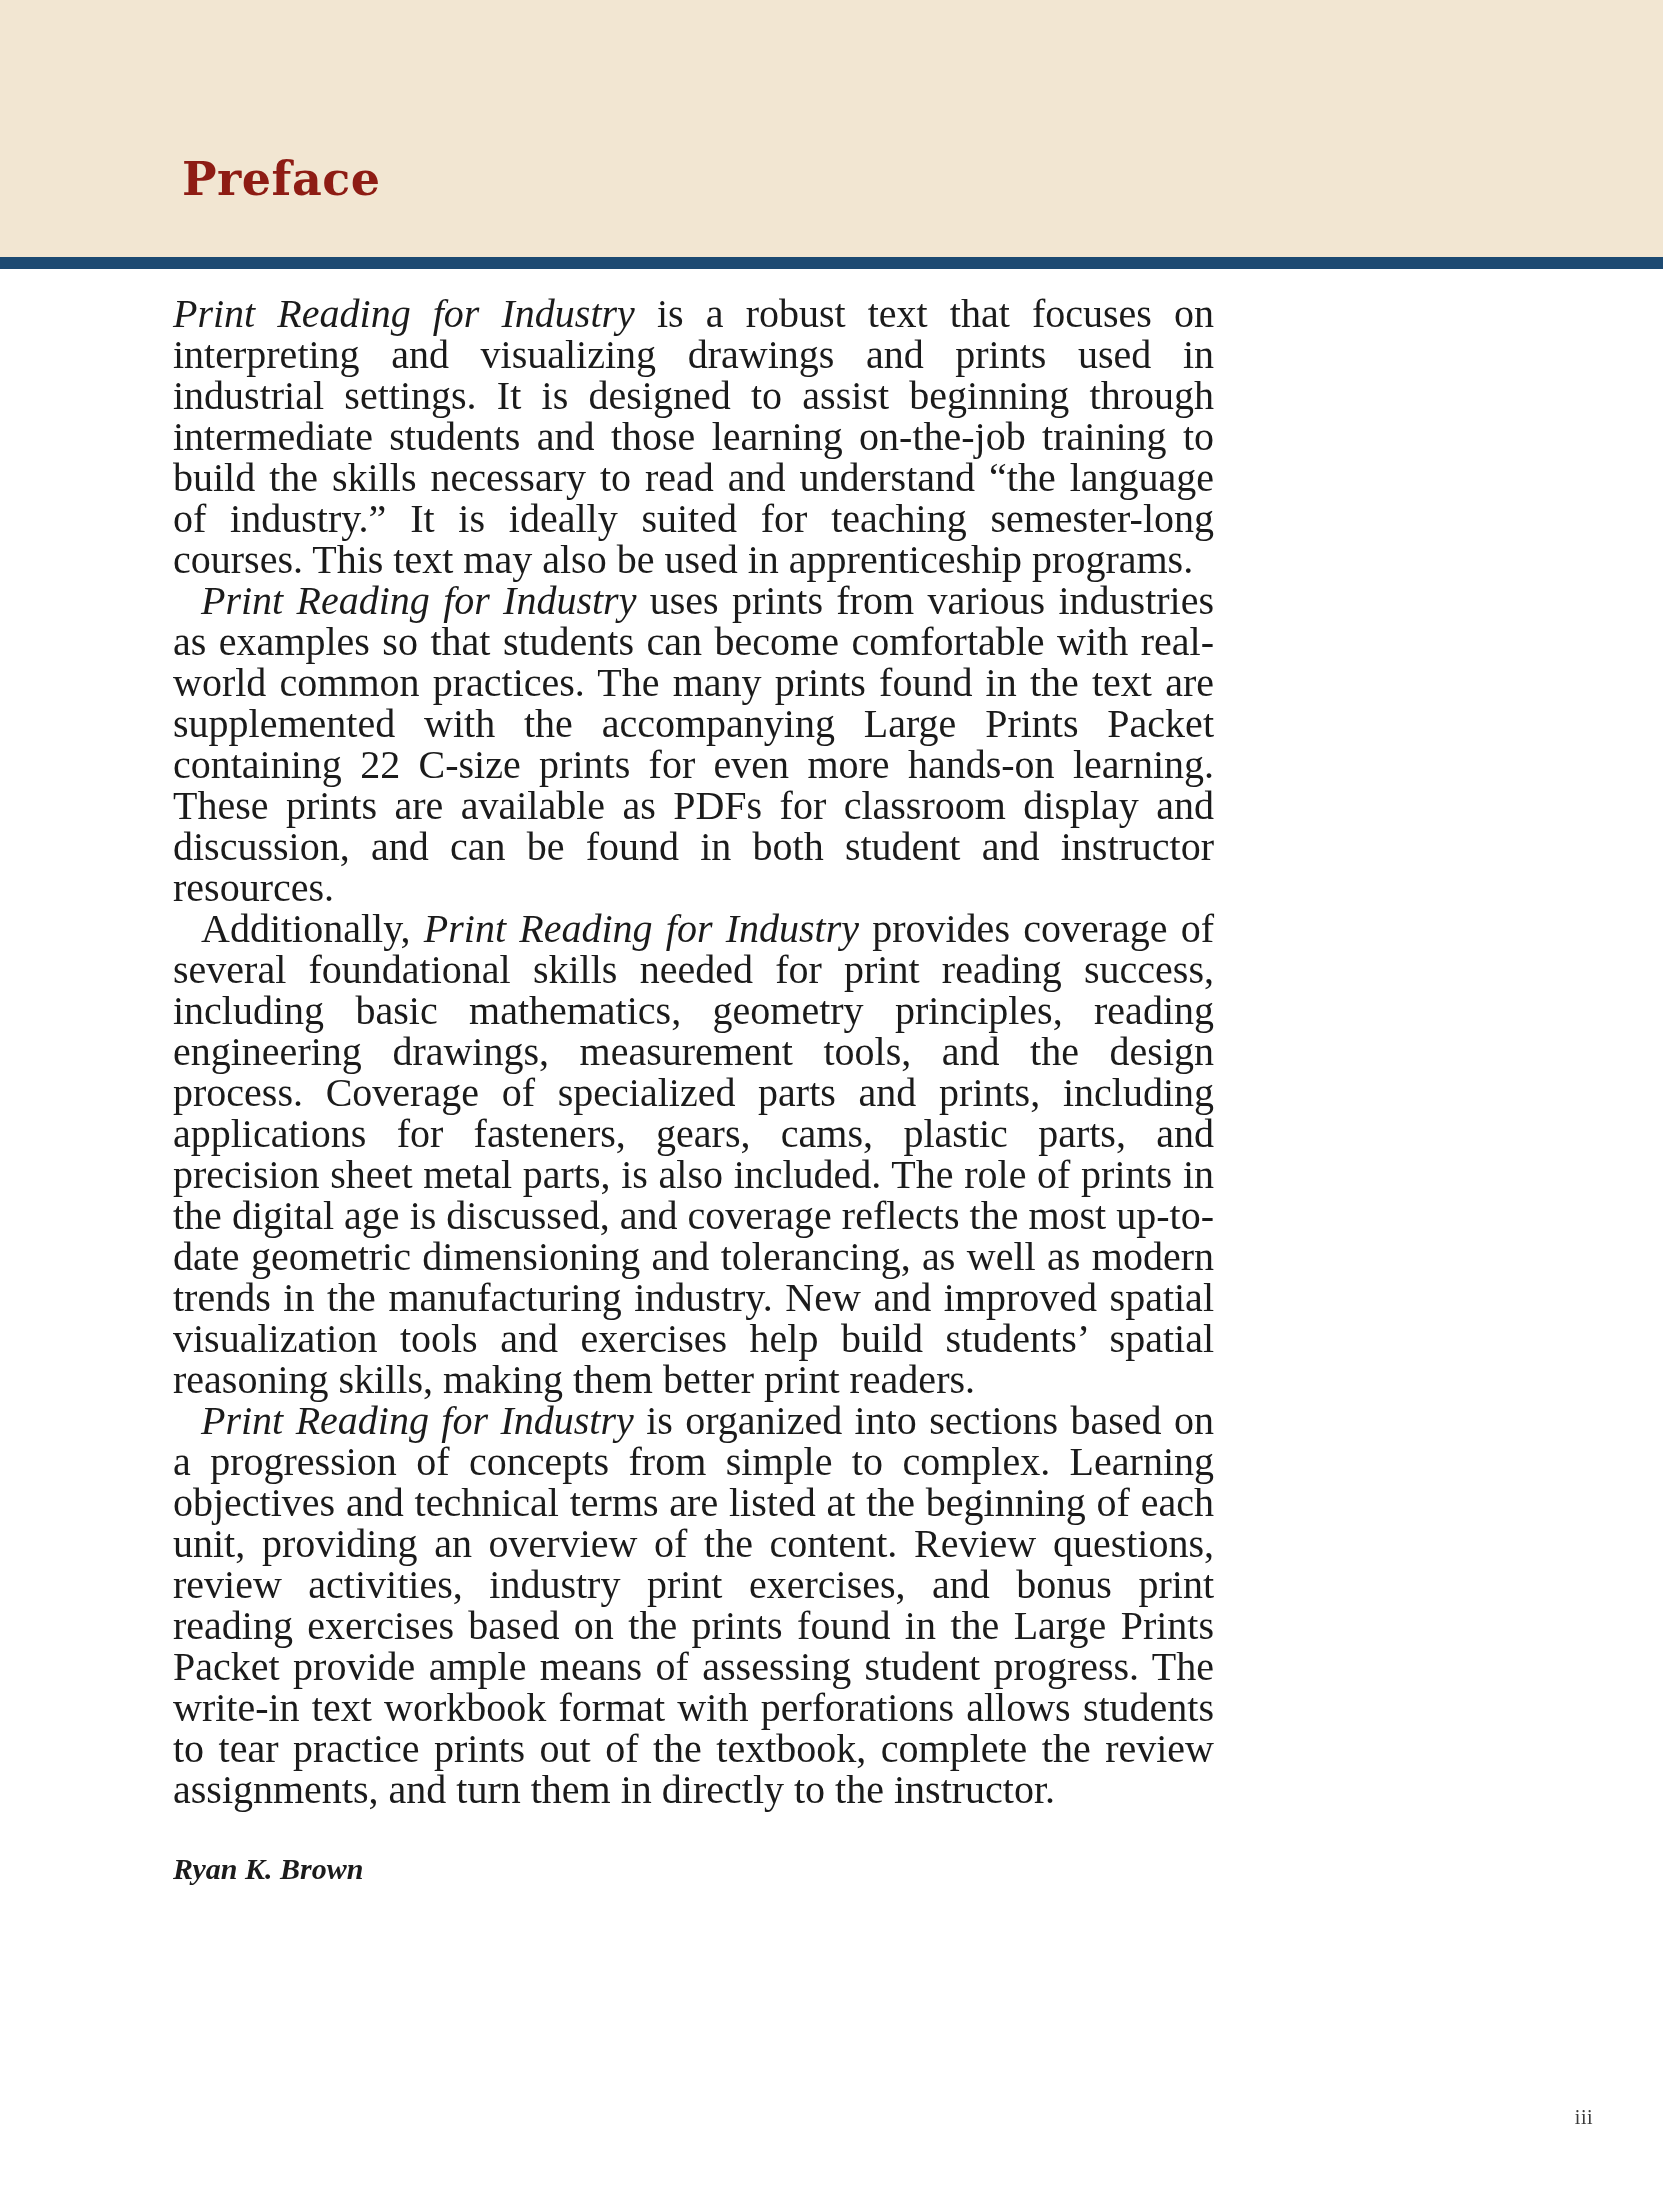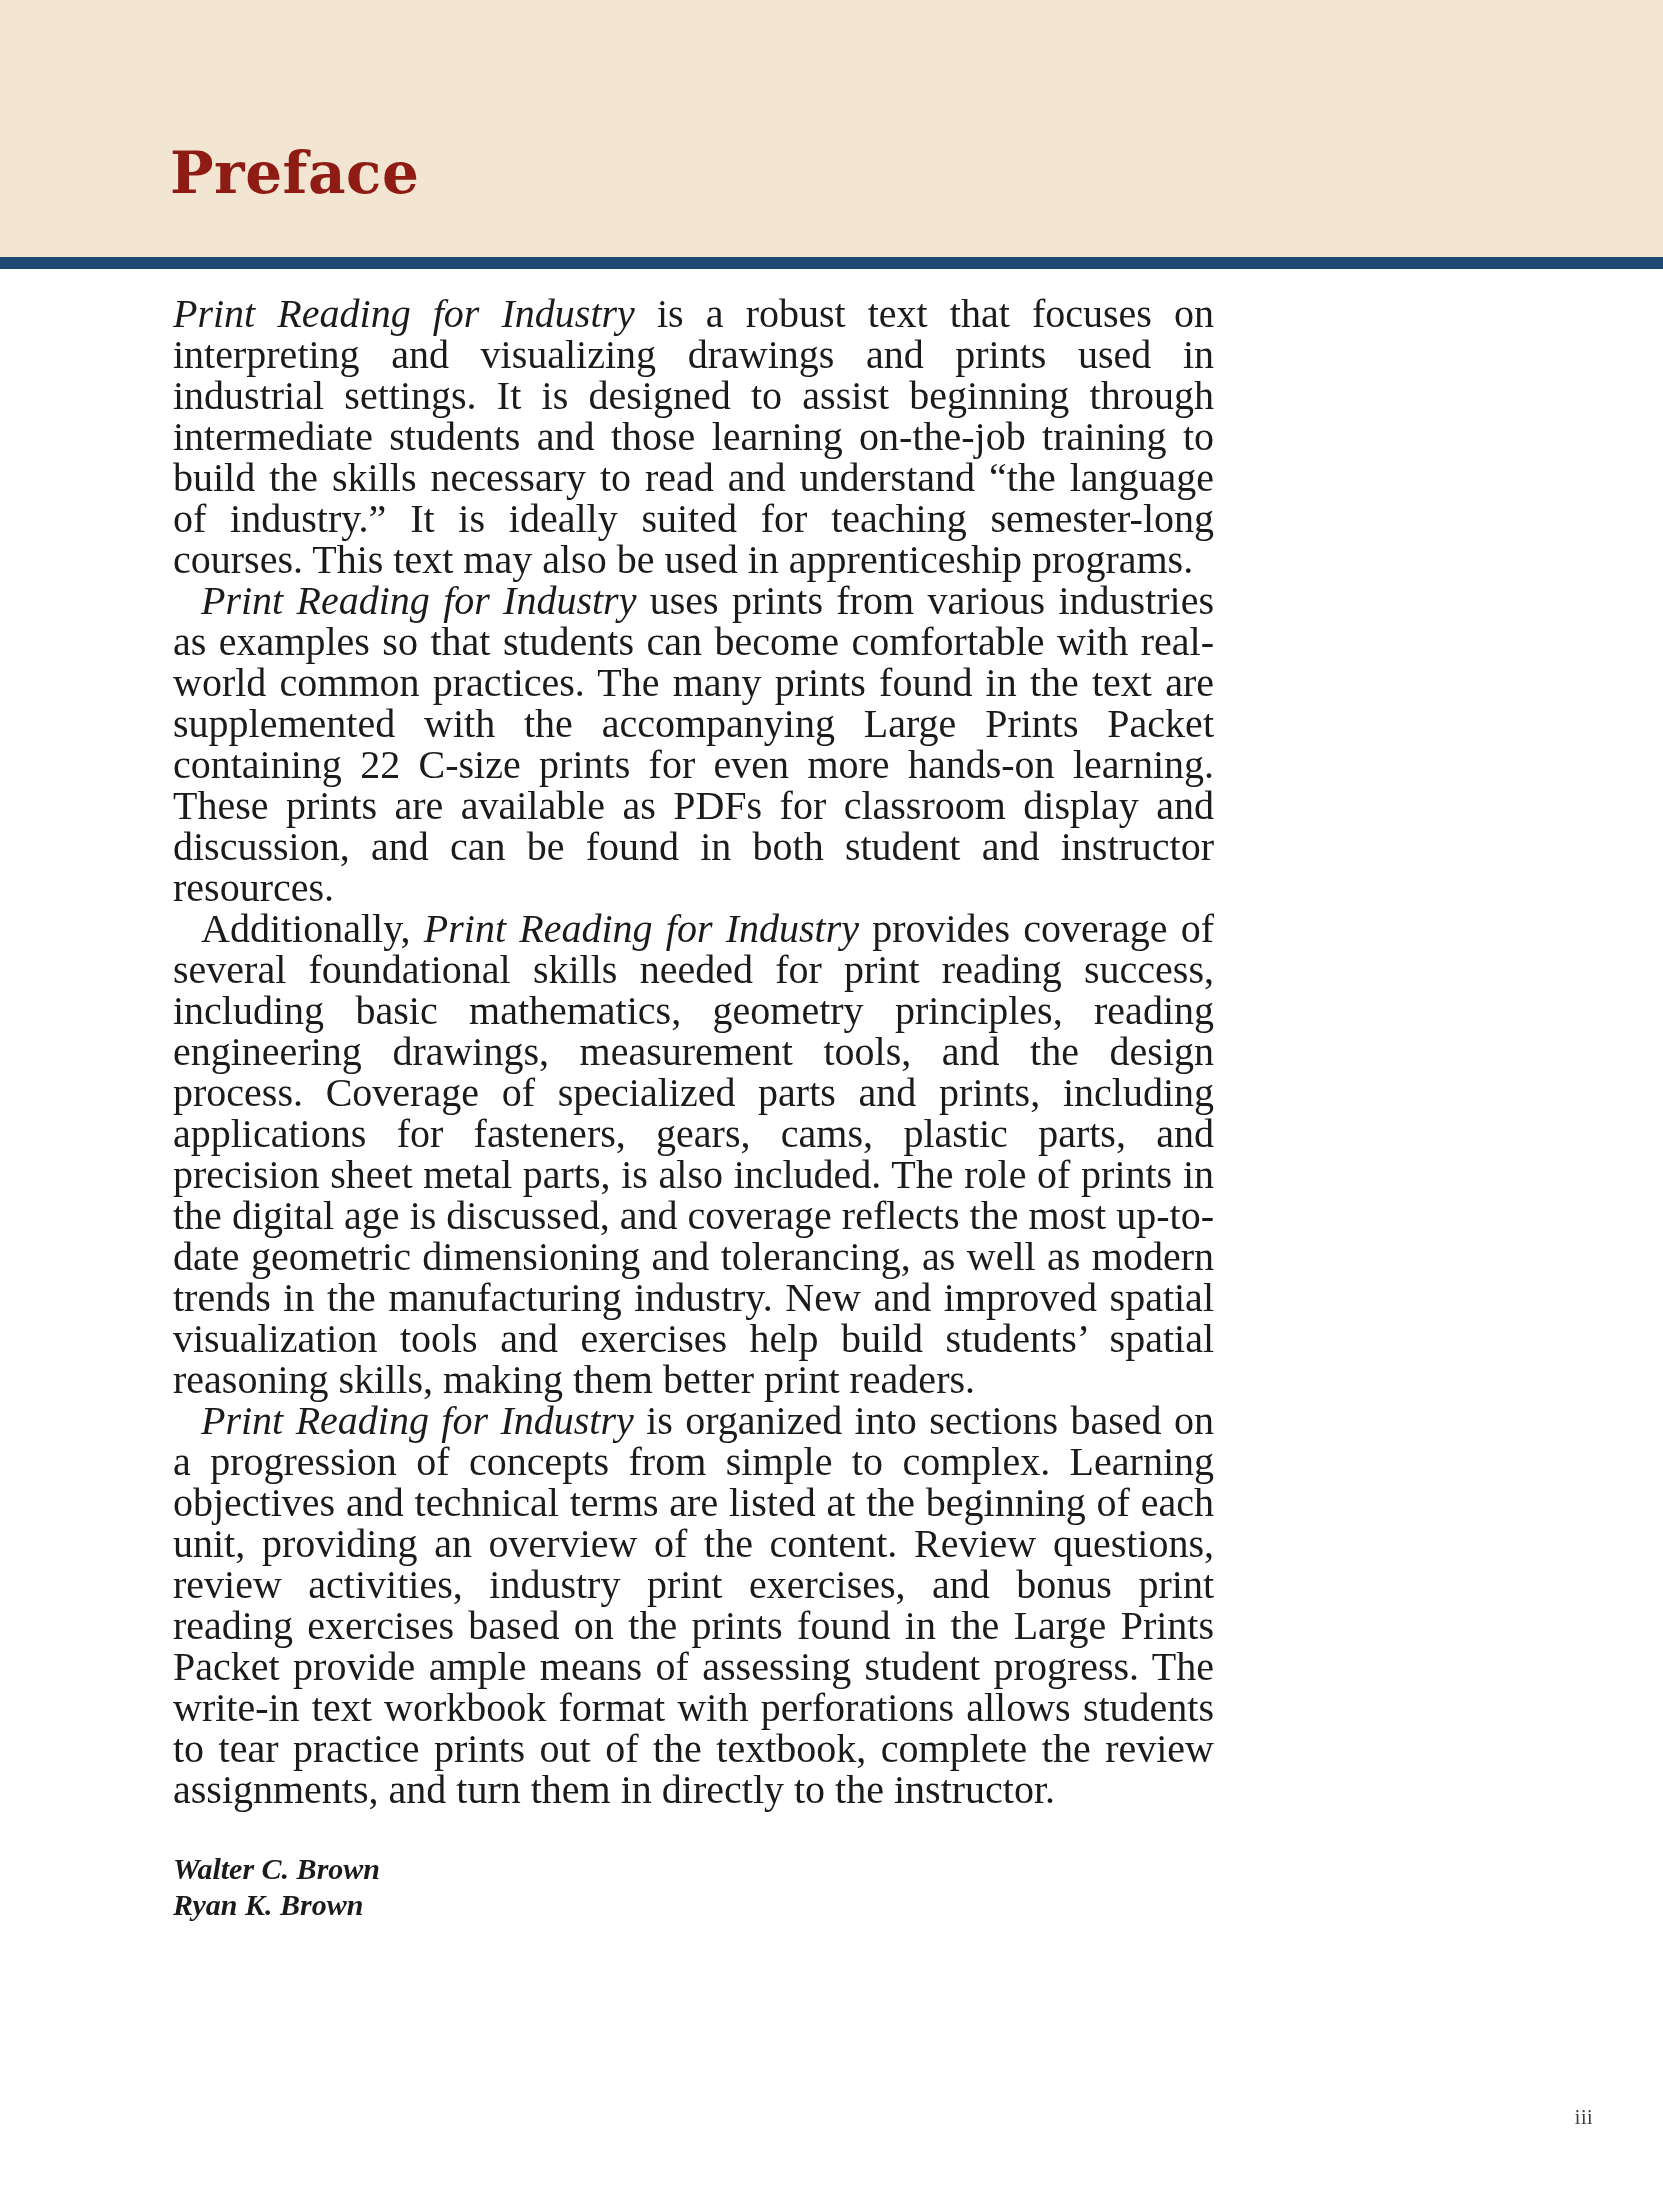--- a/index.html
+++ b/index.html
@@ -24,25 +24,25 @@
     width: 1664px;
     height: 257px;
     background: #f2e6d2;
   }
   .page-title {
     position: absolute;
     left: 170px;
     top: 144px;
     font-family: "DejaVu Serif", "Liberation Serif", serif;
     font-weight: bold;
-    font-size: 58px;
+    font-size: 46px;
     line-height: 1;
     color: #8e1c14;
     letter-spacing: 0.5px;
-    margin: 0;
+    margin: 12px;
   }
   .header-rule {
     position: absolute;
     top: 257px;
     left: 0;
     width: 1664px;
     height: 12.3px;
     background: #1d4a72;
   }
 
@@ -109,19 +109,18 @@
 
 <div class="content">
   <div id="paragraph-list">
       <p class="para no-indent"><em class="title-ital">Print Reading for Industry</em> is a robust text that focuses on interpreting and visualizing drawings and prints used in industrial settings. It is designed to assist beginning through intermediate students and those learning on-the-job training to build the skills necessary to read and understand “the language of industry.” It is ideally suited for teaching semester-long courses. This text may also be used in apprenticeship programs.</p>
       <p class="para"><em class="title-ital">Print Reading for Industry</em> uses prints from various industries as examples so that students can become comfortable with real-world common practices. The many prints found in the text are supplemented with the accompanying Large Prints Packet containing 22 C-size prints for even more hands-on learning. These prints are available as PDFs for classroom display and discussion, and can be found in both student and instructor resources.</p>
       <p class="para">Additionally, <em class="title-ital">Print Reading for Industry</em> provides coverage of several foundational skills needed for print reading success, including basic mathematics, geometry principles, reading engineering drawings, measurement tools, and the design process. Coverage of specialized parts and prints, including applications for fasteners, gears, cams, plastic parts, and precision sheet metal parts, is also included. The role of prints in the digital age is discussed, and coverage reflects the most up-to-date geometric dimensioning and tolerancing, as well as modern trends in the manufacturing industry. New and improved spatial visualization tools and exercises help build students’ spatial reasoning skills, making them better print readers.</p>
       <p class="para"><em class="title-ital">Print Reading for Industry</em> is organized into sections based on a progression of concepts from simple to complex. Learning objectives and technical terms are listed at the beginning of each unit, providing an overview of the content. Review questions, review activities, industry print exercises, and bonus print reading exercises based on the prints found in the Large Prints Packet provide ample means of assessing student progress. The write-in text workbook format with perforations allows students to tear practice prints out of the textbook, complete the review assignments, and turn them in directly to the instructor.</p>
     </div>
 
   <div class="signature">
-    <p class="signature-line">Walter C. Brown</p>
     <p class="signature-line">Ryan K. Brown</p>
   </div>
 </div>
 
 <div class="folio">iii</div>
 
 
 </body></html>

